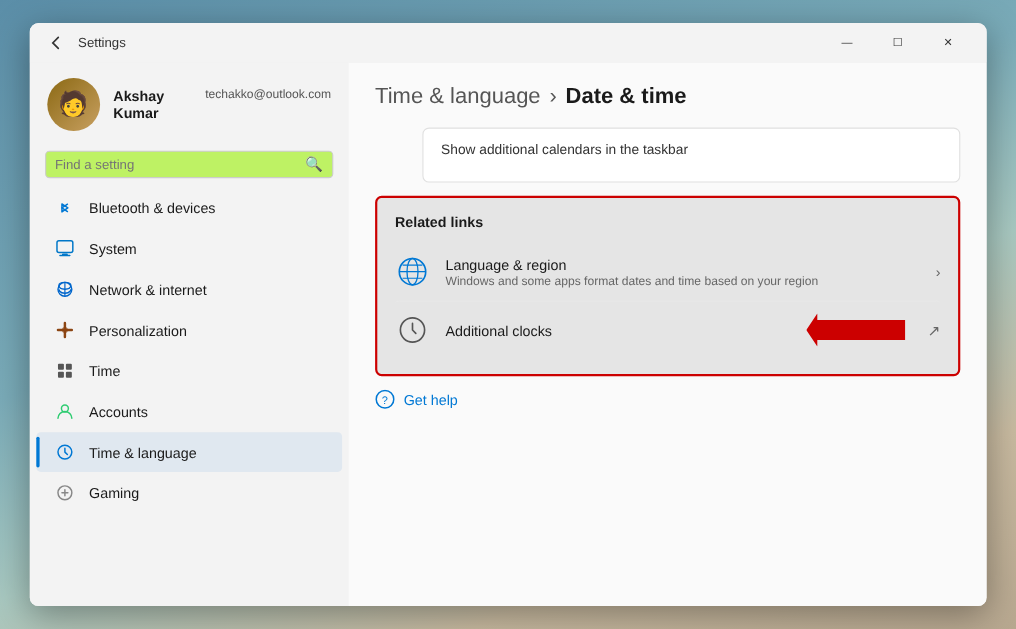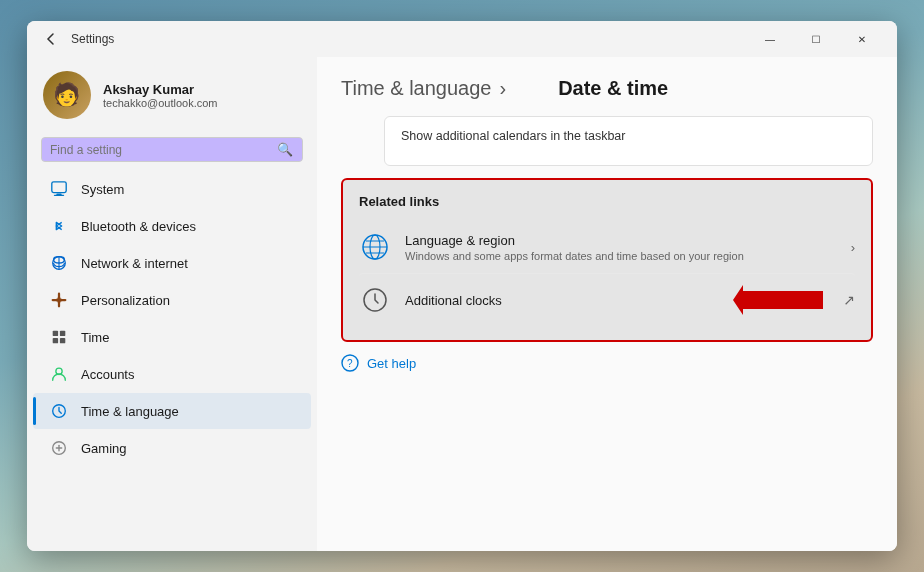--- a/index.html
+++ b/index.html
@@ -98,30 +98,30 @@
     }
     .avatar {
       width: 48px; height: 48px;
       border-radius: 50%;
       background: linear-gradient(135deg, #8B6914, #c8a060);
       overflow: hidden;
       flex-shrink: 0;
       display: flex; align-items: center; justify-content: center;
       font-size: 22px;
     }
-    .user-info { display: flex; flex-direction: column; }
+    .user-info { display: flex; flex-direction: row; }
     .user-name { font-size: 13px; font-weight: 600; color: #1a1a1a; }
     .user-email { font-size: 11px; color: #555; }
 
     
     .search-box {
       margin: 4px 14px 8px 14px;
       display: flex;
       align-items: center;
-      background: #c4b5fd;
+      background: #bef264;
       border: 1px solid #ccc;
       border-radius: 4px;
       padding: 4px 8px;
       gap: 6px;
     }
     .search-box input {
       border: none; outline: none;
       font-size: 12px;
       color: #444;
       flex: 1;
@@ -172,21 +172,21 @@
 
     
     .breadcrumb {
       font-size: 20px;
       color: #555;
       margin-bottom: 16px;
       display: flex;
       align-items: center;
       gap: 8px;
     }
-    .breadcrumb-current { font-weight: 700; color: #1a1a1a; margin-left: 44px; }
+    .breadcrumb-current { font-weight: 700; color: #1a1a1a; }
 
     
     .card {
       background: white;
       border-radius: 6px;
       padding: 12px 16px;
       margin-bottom: 12px;
       border: 1px solid #e0e0e0;
       margin-left: 43px;
     }
@@ -301,38 +301,38 @@
       </div>
 
       <div class="search-box">
         <input type="text" placeholder="Find a setting" style="">
         <span class="search-icon">🔍</span>
       </div>
 
       <nav>
 
         <div class="nav-item">
+          <div class="nav-icon icon-bluetooth">
+            <svg viewBox="0 0 20 20" fill="none">
+                <path d="M7 6l6 4-6 4V6z" stroke="#0078d4" stroke-width="1.5" stroke-linejoin="round"></path>
+                <path d="M13 6l-6 4 6 4" stroke="#0078d4" stroke-width="1.5" stroke-linejoin="round"></path>
+              </svg>
+          </div>
+          <span>Bluetooth &amp; devices</span>
+        </div>
+
+        <div class="nav-item">
           <div class="nav-icon icon-system">
             <svg viewBox="0 0 20 20" fill="none">
                 <rect x="2" y="2" width="16" height="12" rx="2" stroke="#0077c8" stroke-width="1.5"></rect>
                 <rect x="7" y="15" width="6" height="2" rx="1" fill="#0077c8"></rect>
                 <path d="M5 17h10" stroke="#0077c8" stroke-width="1.5" stroke-linecap="round"></path>
               </svg>
           </div>
           <span>System</span>
-        </div>
-
-        <div class="nav-item">
-          <div class="nav-icon icon-bluetooth">
-            <svg viewBox="0 0 20 20" fill="none">
-                <path d="M7 6l6 4-6 4V6z" stroke="#0078d4" stroke-width="1.5" stroke-linejoin="round"></path>
-                <path d="M13 6l-6 4 6 4" stroke="#0078d4" stroke-width="1.5" stroke-linejoin="round"></path>
-              </svg>
-          </div>
-          <span>Bluetooth &amp; devices</span>
         </div>
 
         <div class="nav-item">
           <div class="nav-icon icon-network">
             <svg viewBox="0 0 20 20" fill="none">
                 <path d="M10 10 C6 10 4 8 4 6 C4 4 6 3 10 3 C14 3 16 4 16 6 C16 8 14 10 10 10Z" stroke="#0066cc" stroke-width="1.4" fill="none"></path>
                 <path d="M4 10C4 10 4 14 10 14C16 14 16 10 16 10" stroke="#0066cc" stroke-width="1.4" fill="none"></path>
                 <circle cx="10" cy="10" r="7" stroke="#0066cc" stroke-width="1.4" fill="none"></circle>
                 <line x1="10" y1="3" x2="10" y2="17" stroke="#0066cc" stroke-width="1.2"></line>
               </svg>

